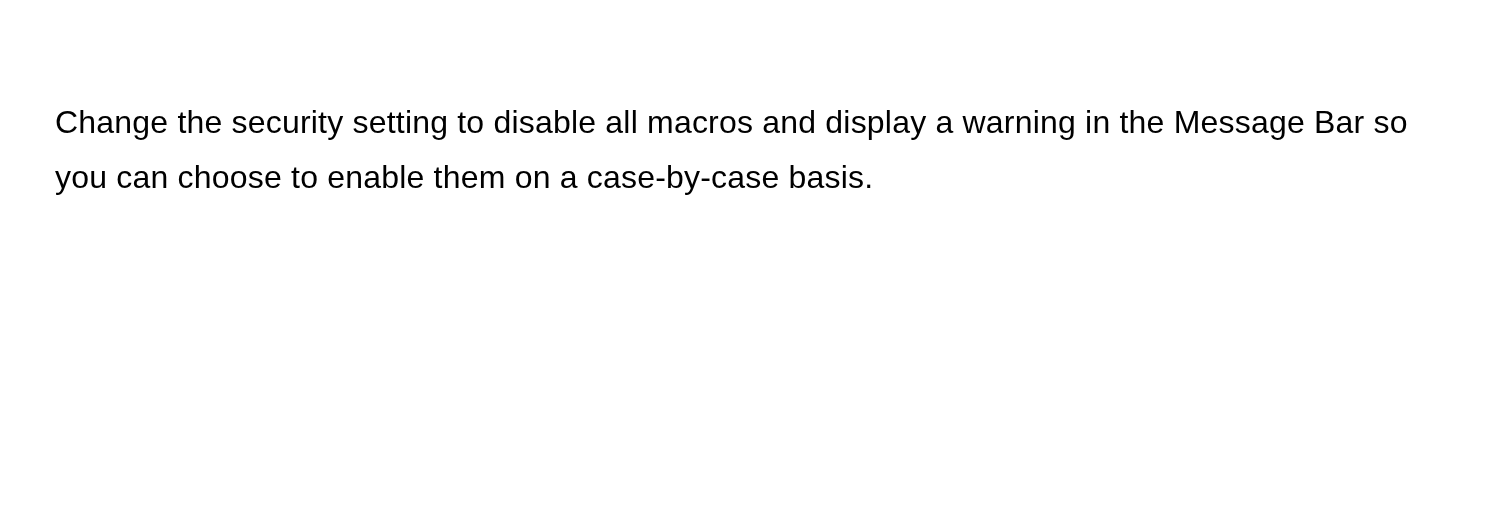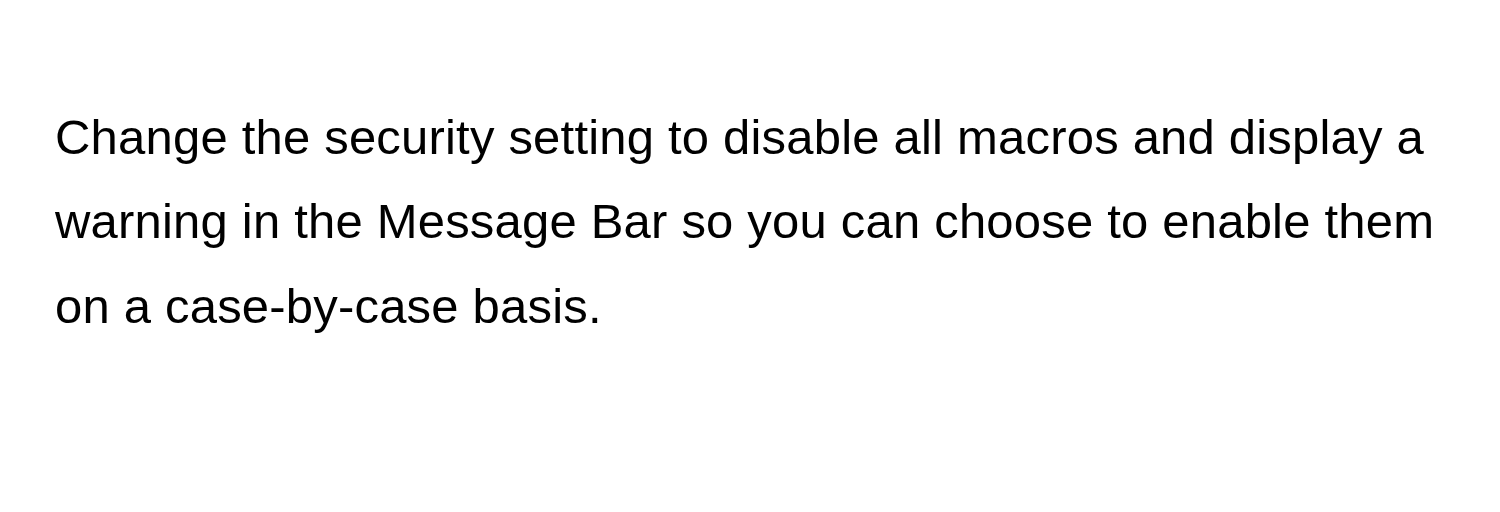--- a/index.html
+++ b/index.html
@@ -11,21 +11,21 @@
       width: 1500px;
       height: 512px;
       background: #ffffff;
       font-family: -apple-system, BlinkMacSystemFont, "Segoe UI", Helvetica, Arial, sans-serif;
     }
     .container {
       padding: 95px 55px 0 55px;
       width: 100%;
     }
     .instruction-text {
-      font-size: 49px;
+      font-size: 32px;
       line-height: 1.72;
       color: #000000;
       font-weight: 400;
       letter-spacing: 0.2px;
       max-width: 1400px;
     }
   </style>
 </head>
 <body>
 

